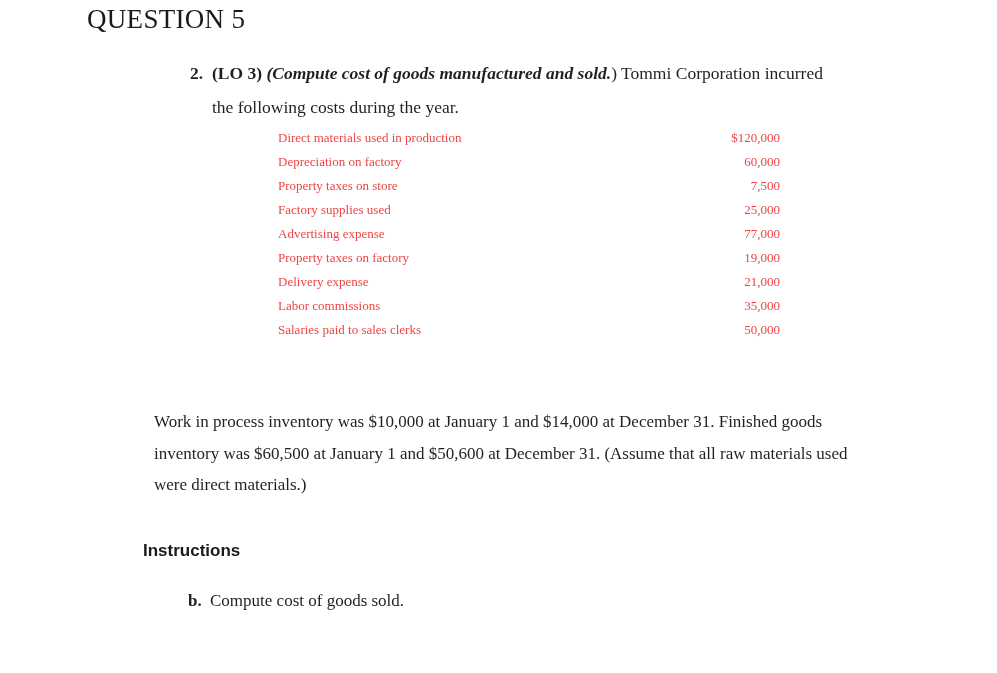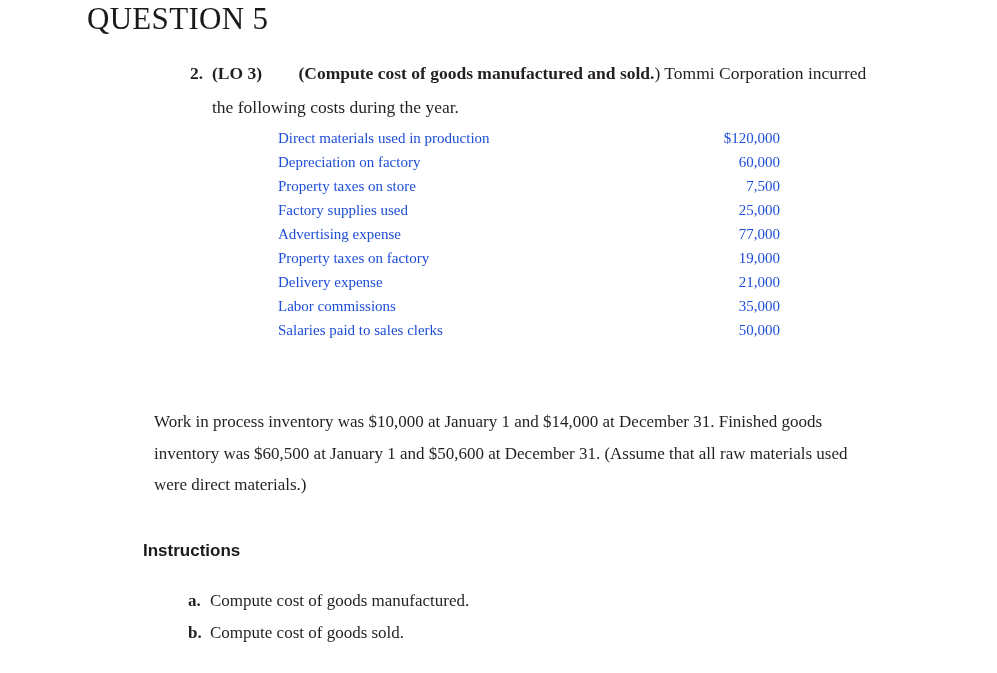--- a/index.html
+++ b/index.html
@@ -20,21 +20,21 @@
   .page {
     position: absolute;
     inset: 0;
   }
 
   
   .doc-title {
     position: absolute;
     left: 87px;
     top: 2px;
-    font-size: 31px;
+    font-size: 27px;
     line-height: 34px;
     letter-spacing: 0.3px;
     color: #1a1a1a;
     white-space: nowrap;
   }
 
   
   .question-block {
     position: absolute;
     left: 154px;
@@ -50,41 +50,41 @@
     display: inline-block;
     width: 22px;
     font-weight: bold;
     margin-left: 36px;
   }
   .q-lo {
     font-weight: bold;
   }
   .q-italic {
     font-weight: bold;
-    margin-left: 32px;
+    font-style: italic;
   }
   .q-line-2 {
     font-size: 17.5px;
     line-height: 34px;
     padding-left: 58px;
   }
 
   
   .cost-table {
     position: absolute;
     left: 278px;
     top: 126px;
     width: 502px;
     border-collapse: collapse;
   }
   .cost-table td {
-    font-size: 15px;
+    font-size: 13px;
     line-height: 24px;
     padding: 0;
-    color: #1d4ed8;
+    color: #ef4444;
     vertical-align: baseline;
   }
   .cost-table td.amount {
     text-align: right;
     white-space: nowrap;
   }
 
   
   .inventory-para {
     position: absolute;
@@ -177,17 +177,16 @@
         <td class="amount">50,000</td>
       </tr>
     </tbody>
   </table>
 
   <div class="inventory-para">Work in process inventory was $10,000 at January 1 and $14,000 at December 31. Finished goods inventory was $60,500 at January 1 and $50,600 at December 31. (Assume that all raw materials used were direct materials.)</div>
 
   <div class="instructions-heading">Instructions</div>
 
   <div class="instructions-list">
-    <div class="instr-item"><span class="instr-marker">a.</span><span>Compute cost of goods manufactured.</span></div>
     <div class="instr-item"><span class="instr-marker">b.</span><span>Compute cost of goods sold.</span></div>
   </div>
 
 </div>
 
 </body></html>

